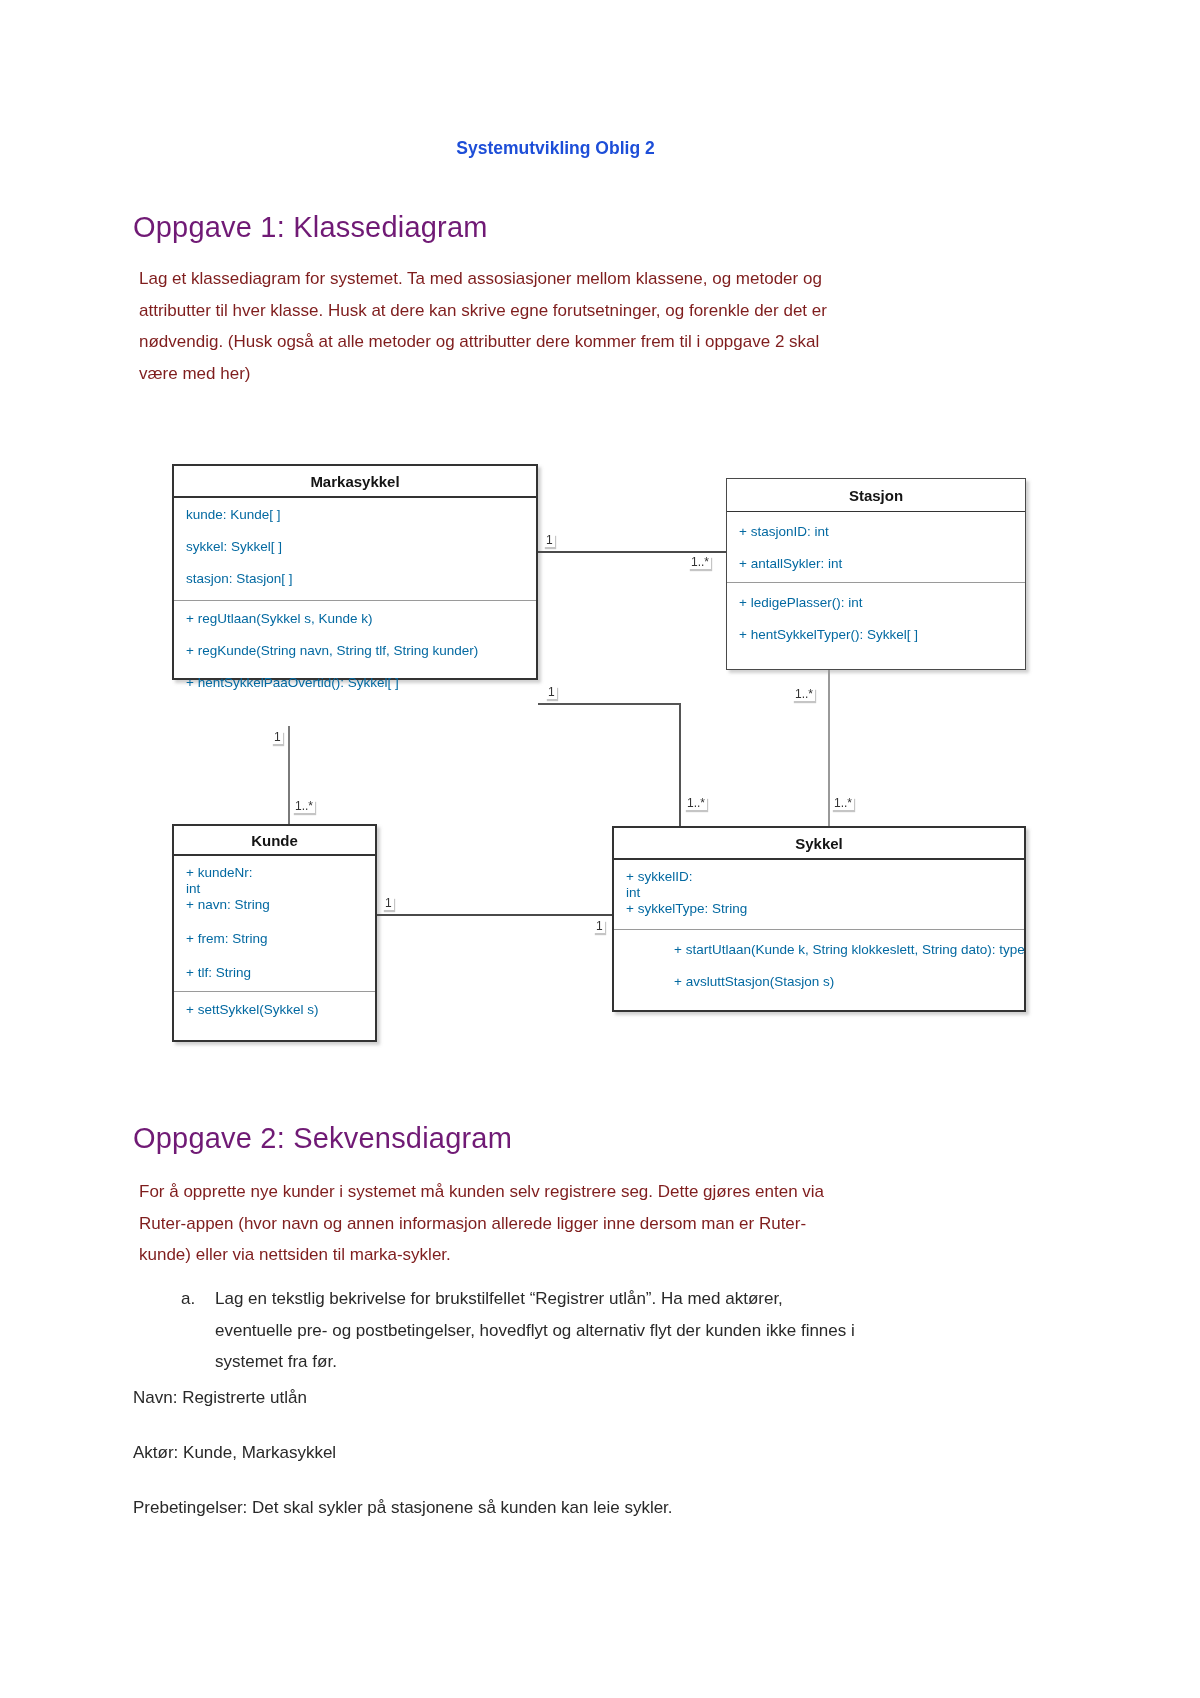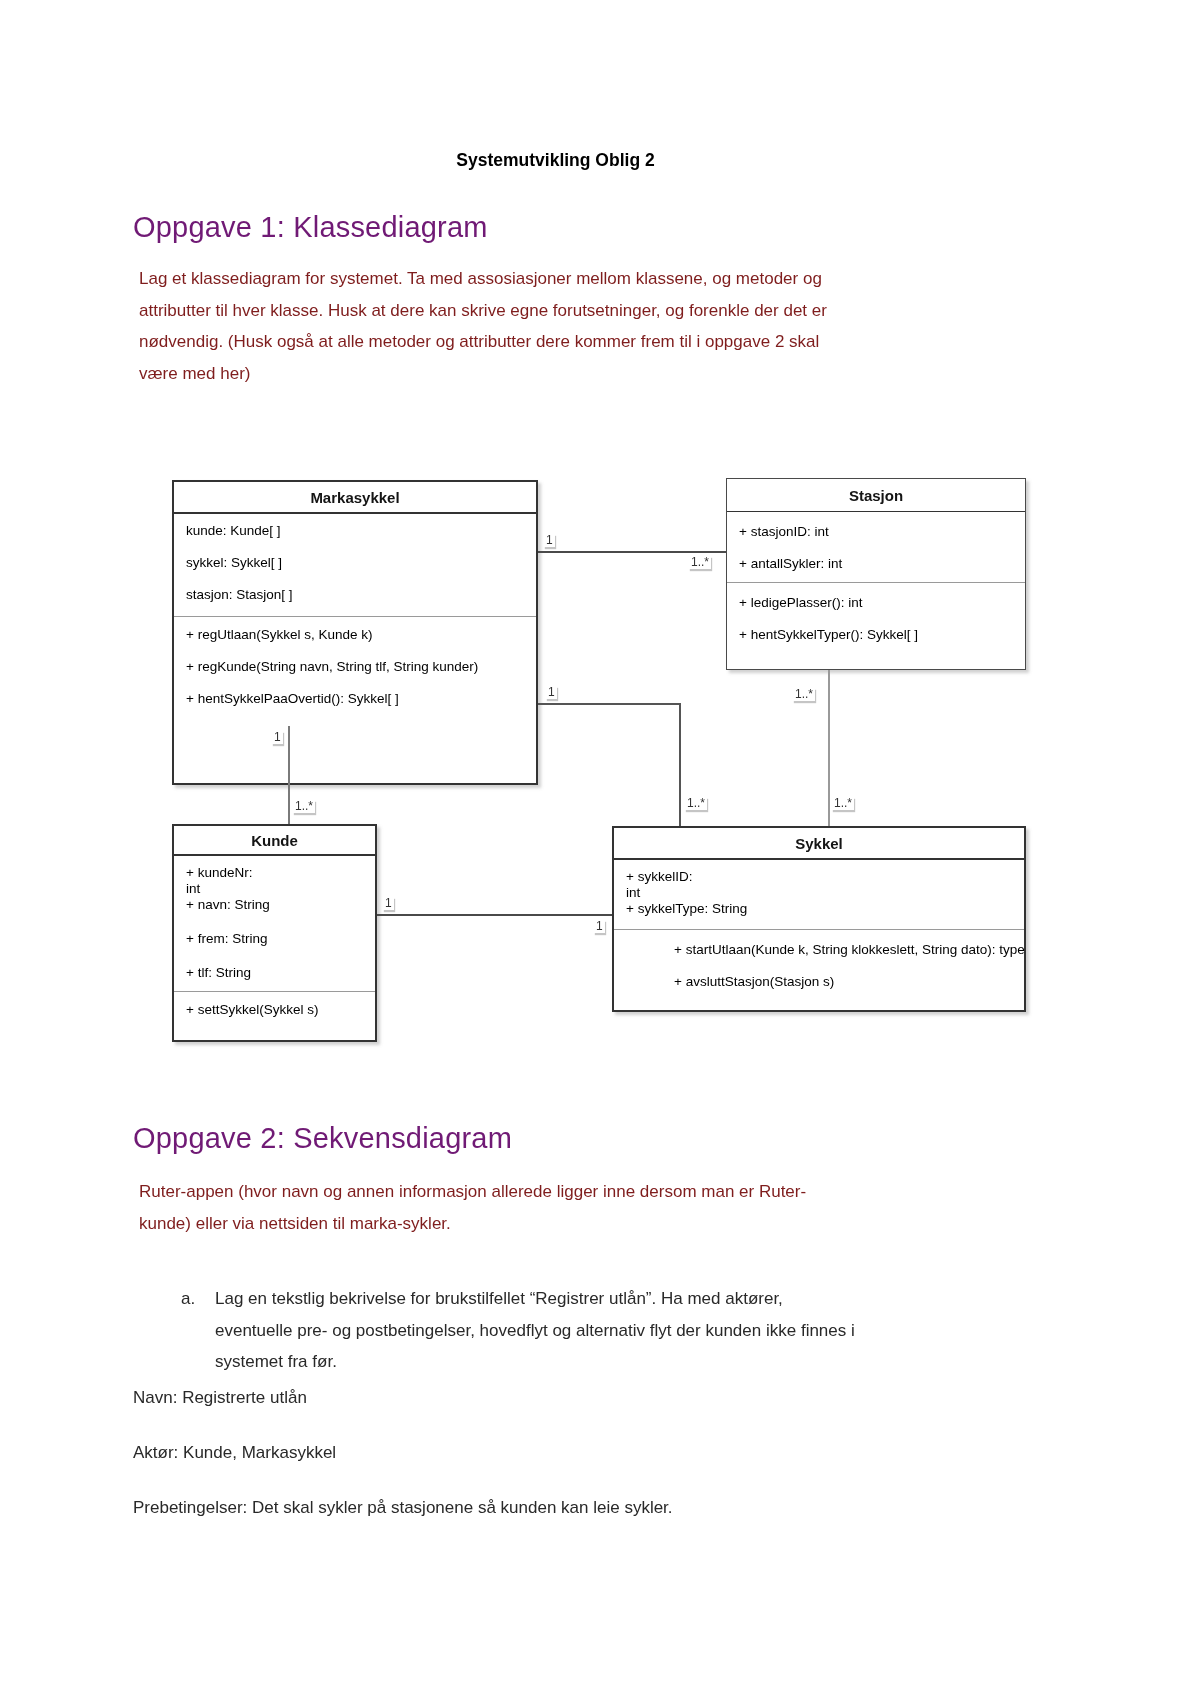--- a/index.html
+++ b/index.html
@@ -6,22 +6,22 @@
   html,body { background:#ffffff; }
   .page {
     position:relative;
     width:1200px; height:1698px;
     background:#ffffff;
     font-family:"Liberation Sans","DejaVu Sans",sans-serif;
     color:#262626;
     overflow:hidden;
   }
   .doc-title {
-    position:absolute; top:150px; left:133px; width:845px;
-    text-align:center; font-weight:bold; font-size:17.5px; color:#000000;
+    position:absolute; top:138px; left:133px; width:845px;
+    text-align:center; font-weight:bold; font-size:17.5px; color:#1d4ed8;
   }
   .h1 {
     position:absolute; left:133px;
     font-size:29px; font-weight:400; color:#701a75; letter-spacing:0.2px;
   }
   .h1-1 { top:211px; }
   .h1-2 { top:1122px; }
   .para {
     position:absolute; left:139px; width:860px;
     font-size:17px; line-height:31.5px; color:#7f1d1d;
@@ -48,27 +48,27 @@
     position:absolute; background:#fff;
     border:2px solid #333;
     box-shadow:3px 3px 3px rgba(120,120,120,0.35);
     display:flex; flex-direction:column;
   }
   .uml-title {
     flex:0 0 auto; display:flex; align-items:center; justify-content:center;
     font-weight:bold; font-size:15px; color:#141414;
     border-bottom:2px solid #333;
   }
-  .uml-sec { font-size:13.5px; color:#000000; padding-left:12px; padding-right:6px; }
+  .uml-sec { font-size:13.5px; color:#0369a1; padding-left:12px; padding-right:6px; }
   .uml-attrs { border-bottom:1px solid #9a9a9a; }
   .row { line-height:16px; margin-bottom:16px; white-space:nowrap; }
   .mb0 { margin-bottom:0; }
   .mt18 { margin-top:18px; }
 
-  .b-ms { left:172px; top:480px; width:366px; height:305px; }
+  .b-ms { left:172px; top:464px; width:366px; height:216px; }
   .b-ms .uml-title { height:32px; }
   .b-ms .uml-attrs { height:103px; padding-top:9px; }
   .b-ms .uml-methods { padding-top:10px; }
 
   .b-st { left:726px; top:478px; width:300px; height:192px; border-width:1px; border-color:#4a4a4a; }
   .b-st .uml-title { height:33px; border-bottom-width:1.5px; }
   .b-st .uml-attrs { height:71px; padding-top:12px; }
   .b-st .uml-methods { padding-top:12px; }
 
   .b-ku { left:172px; top:824px; width:205px; height:218px; }
@@ -179,20 +179,21 @@
 
     <div class="conn" style="left:377px; top:914px; width:235px; height:2px; background:#4a4a4a;"></div>
     <span class="mult" style="left:383px; top:897px;">1</span>
     <span class="mult" style="left:594px; top:920px;">1</span>
 
   </div>
 
   <div class="h1 h1-2">Oppgave 2: Sekvensdiagram</div>
 
   <div class="para para-2">
+    <div>For å opprette nye kunder i systemet må kunden selv registrere seg. Dette gjøres enten via</div>
     <div>Ruter-appen (hvor navn og annen informasjon allerede ligger inne dersom man er Ruter-</div>
     <div>kunde) eller via nettsiden til marka-sykler.</div>
   </div>
 
   <div class="list-item">
     <span class="list-marker">a.</span>
     <div class="list-lines">
       <div>Lag en tekstlig bekrivelse for brukstilfellet “Registrer utlån”. Ha med aktører,</div>
       <div>eventuelle pre- og postbetingelser, hovedflyt og alternativ flyt der kunden ikke finnes i</div>
       <div>systemet fra før.</div>

